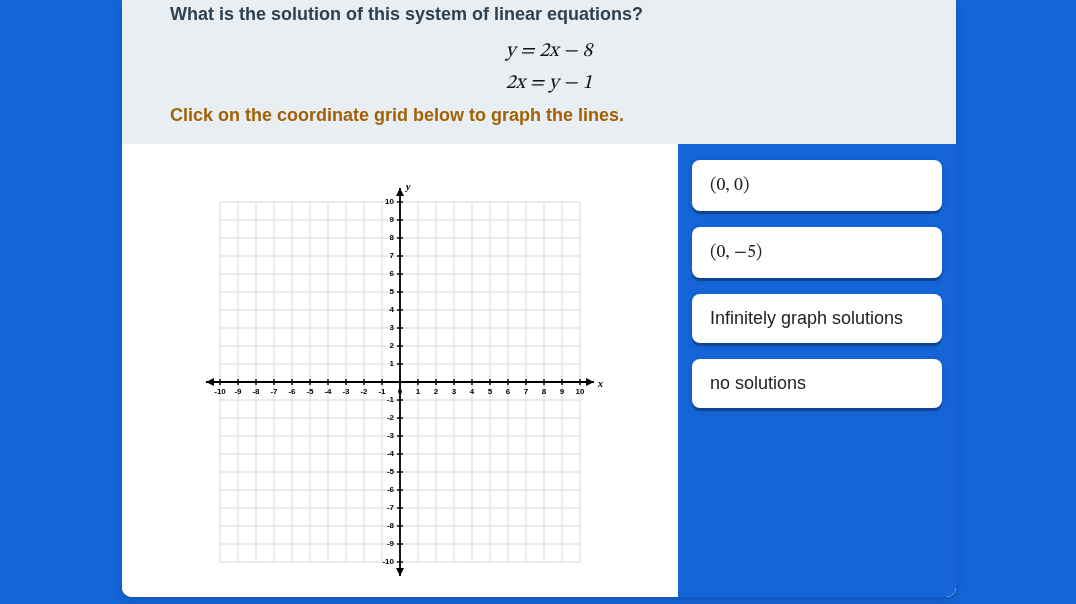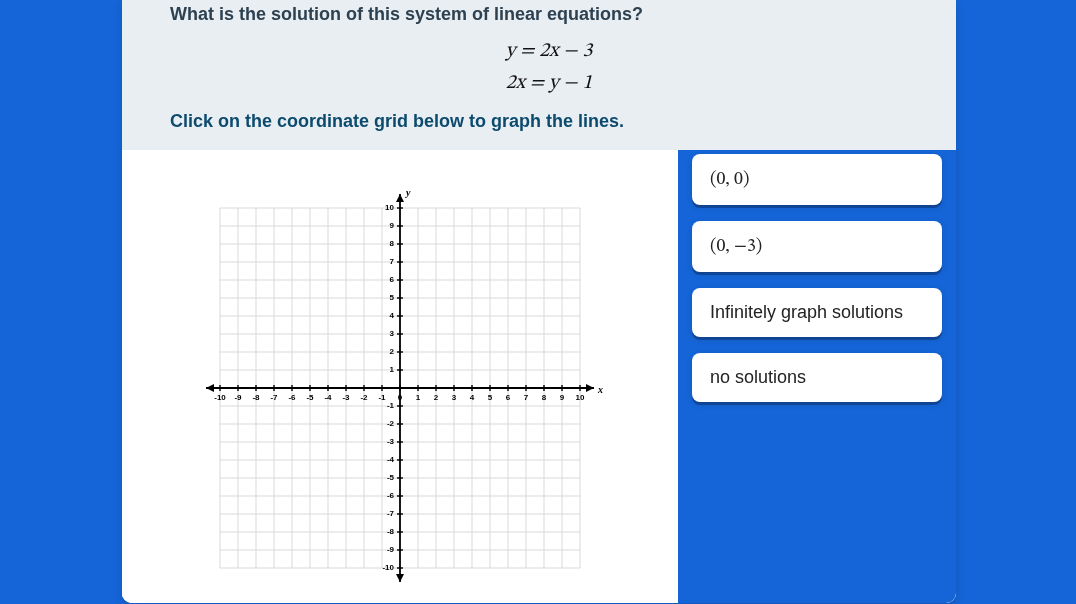--- a/index.html
+++ b/index.html
@@ -33,43 +33,43 @@
   }
   .equations {
     text-align: center;
     font-family: "Cambria Math", "STIX Two Math", "Latin Modern Math", serif;
     font-size: 20px;
     color: #111;
     line-height: 1.6;
   }
   .equations .eq { display:block; font-style: italic; }
   .instruction {
-    color: #0c4a6e;
+    color: #a16207;
     font-size: 18px;
     font-weight: 600;
-    margin-top: 12px;
+    margin-top: 6px;
   }
   .body-row {
     display: flex;
     background: #fff;
     min-height: 453px;
   }
   .graph-panel {
     flex: 0 0 556px;
     background: #fff;
     display: flex;
     align-items: flex-start;
     justify-content: center;
     padding-top: 28px;
   }
   .graph-panel svg { display:block; }
   .answers-panel {
     flex: 1;
     background: #1565d8;
-    padding: 4px 14px;
+    padding: 16px 14px;
   }
   .answer-btn {
     display: block;
     width: 100%;
     background: #fff;
     border: none;
     border-radius: 8px;
     padding: 14px 18px;
     font-size: 18px;
     color: #222;
@@ -86,21 +86,21 @@
   .tick-label { font: bold 8px Arial; fill:#000; }
   .axis-label { font: bold italic 10px "Cambria Math", serif; fill:#000; }
 </style>
 </head>
 <body>
 
 <div class="card">
   <div class="question-header">
     <div class="question-text">What is the solution of this system of linear equations?</div>
     <div class="equations">
-      <span class="eq">y = 2x − 3</span>
+      <span class="eq">y = 2x − 8</span>
       <span class="eq">2x = y − 1</span>
     </div>
     <div class="instruction">Click on the coordinate grid below to graph the lines.</div>
   </div>
 
   <div class="body-row">
     <div class="graph-panel">
       <svg id="coord-grid" width="420" height="420">
           <line x1="30" y1="30" x2="30" y2="390" class="grid-line"></line>
           <line x1="48" y1="30" x2="48" y2="390" class="grid-line"></line>
@@ -231,18 +231,18 @@
           <line x1="207" y1="48" x2="213" y2="48" class="tick"></line>
           <text x="204" y="48" class="tick-label" text-anchor="end" dominant-baseline="middle">9</text>
           <line x1="207" y1="30" x2="213" y2="30" class="tick"></line>
           <text x="204" y="30" class="tick-label" text-anchor="end" dominant-baseline="middle">10</text>
           <text x="408" y="213" class="axis-label" text-anchor="start" dominant-baseline="middle">x</text>
           <text x="216" y="18" class="axis-label" text-anchor="start">y</text>
         </svg>
     </div>
     <div class="answers-panel">
       <button class="answer-btn"><span class="math">(0, 0)</span></button>
-      <button class="answer-btn"><span class="math">(0, −3)</span></button>
+      <button class="answer-btn"><span class="math">(0, −5)</span></button>
       <button class="answer-btn"><span>Infinitely graph solutions</span></button>
       <button class="answer-btn"><span>no solutions</span></button>
     </div>
   </div>
 </div>
 
 </body></html>

